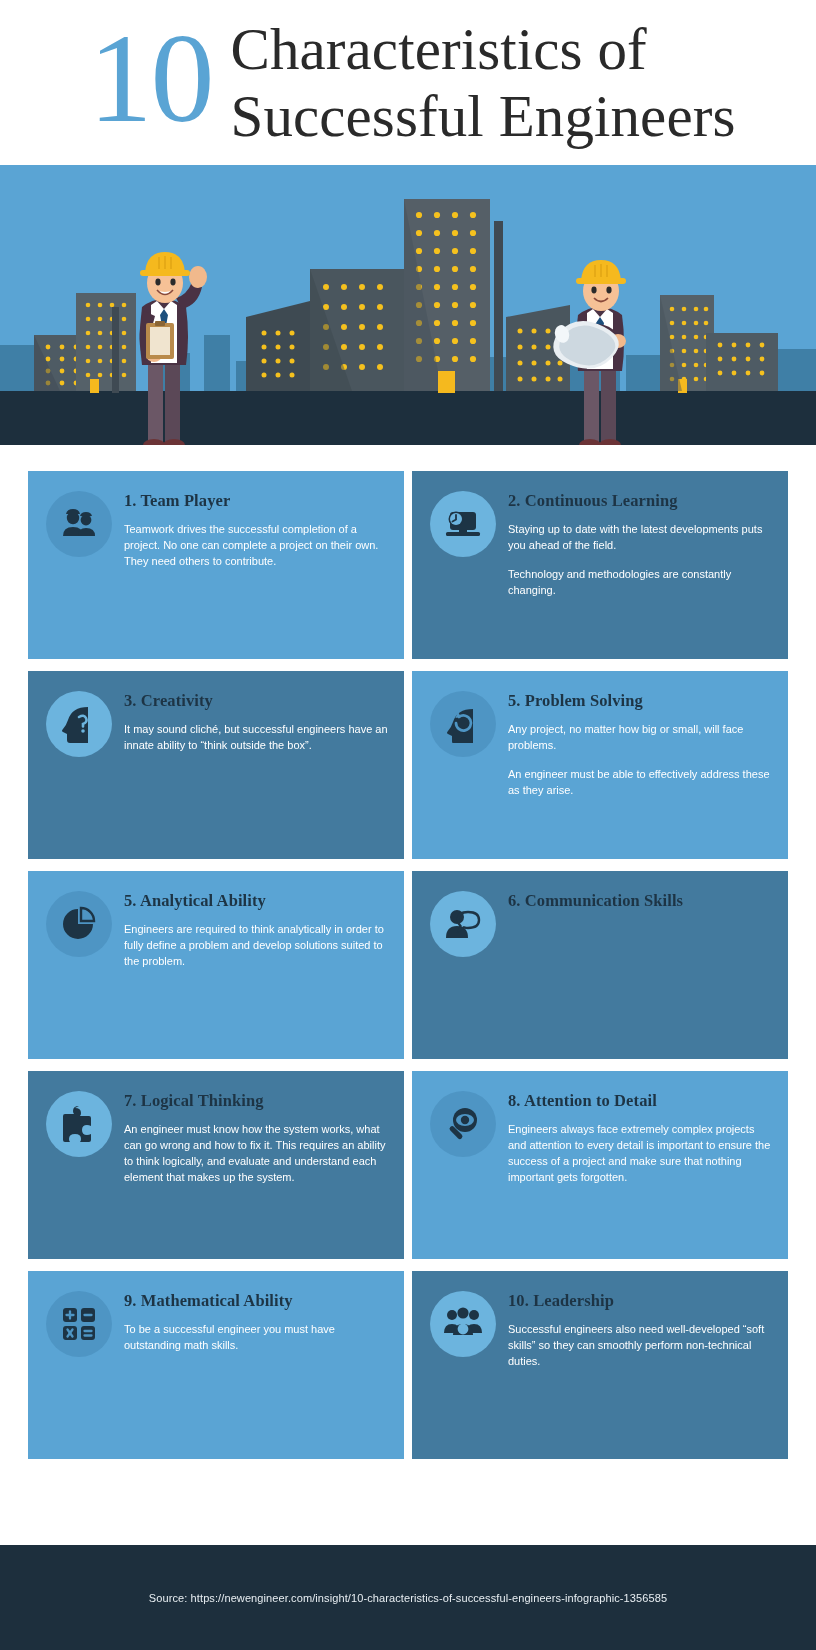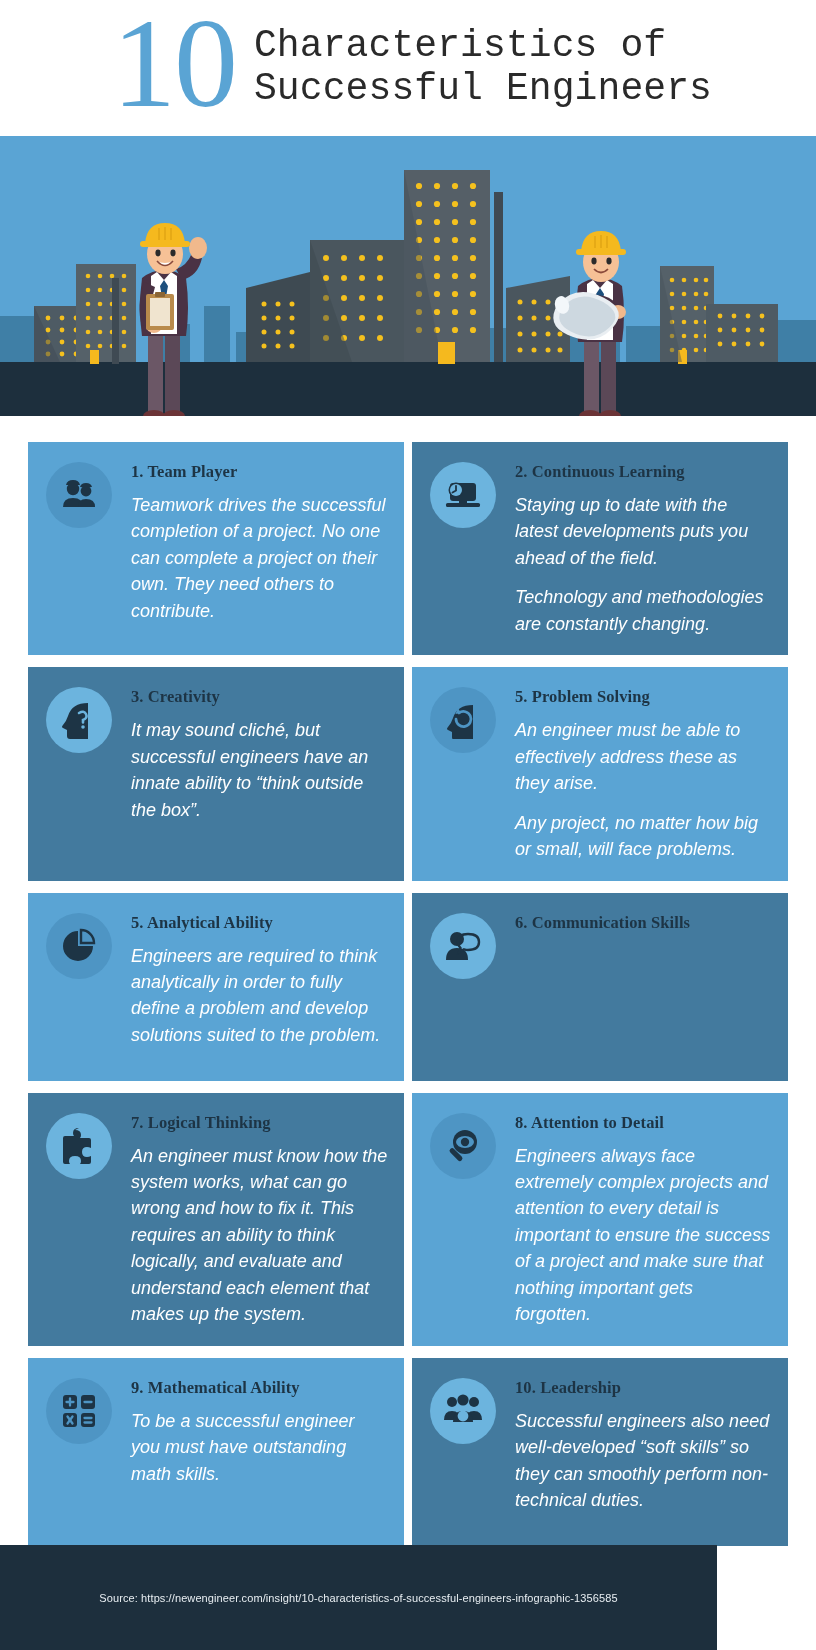--- a/index.html
+++ b/index.html
@@ -7,41 +7,41 @@
     width: 816px;
     height: 1650px;
     background: #ffffff;
     font-family: "Liberation Sans", sans-serif;
     overflow: hidden;
   }
   .page { position: relative; width: 816px; height: 1650px; background: #ffffff; }
 
   
   .header {
-    height: 136px;
+    height: 165px;
     background: #ffffff;
     display: flex;
     align-items: center;
     justify-content: center;
     gap: 18px;
     padding-left: 8px;
   }
   .big-number {
     font-family: "Liberation Serif", serif;
     font-size: 128px;
     line-height: 0.92;
     color: #5aa4d4;
     font-weight: 400;
     letter-spacing: -2px;
     position: relative;
     top: -4px;
   }
   .title-block {
-    font-family: Liberation Mono, monospace;
-    font-size: 38px;
+    font-family: Liberation Serif, serif;
+    font-size: 59px;
     line-height: 1.13;
     color: #2a2a2a;
     font-weight: 400;
     letter-spacing: 0.1px;
   }
 
   
   .hero {
     position: relative;
     width: 816px;
@@ -77,44 +77,43 @@
     display: flex;
     align-items: center;
     justify-content: center;
     margin-right: 12px;
     margin-top: 2px;
   }
   .card.light .icon-wrap { background: #4e95c4; }
   .card.dark  .icon-wrap { background: #6cb4de; }
   .icon-wrap svg { display: block; }
 
-  .card-body { flex: 1 1 auto; padding-top: 2px; margin-left: 7px; }
+  .card-body { flex: 1 1 auto; padding-top: 2px; }
   .card-title {
     font-family: "Liberation Serif", serif;
     font-weight: 700;
     font-size: 16.5px;
     color: #1d3445;
     margin-bottom: 10px;
     letter-spacing: 0.1px;
   }
   .card-text {
     font-family: "Liberation Sans", sans-serif;
-    font-size: 18px;
+    font-size: 11px;
     line-height: 1.47;
     color: #ffffff;
-    font-style: italic;
   }
   .card-text p + p { margin-top: 13px; }
 
   
   .footer {
     position: absolute;
     left: 0;
     bottom: 0;
-    width: 717px;
+    width: 816px;
     height: 105px;
     background: #1d2f3d;
     display: flex;
     align-items: center;
     justify-content: center;
   }
   .footer-text {
     font-family: "Liberation Sans", sans-serif;
     font-size: 11px;
     color: #e8eef2;
@@ -509,22 +508,22 @@
       <div class="icon-wrap">
         <svg width="36" height="38" viewBox="0 0 36 38" fill="#1d3445">
           <path d="M28 4 q-16 0 -20 13 q-2 6 -5 9 q-2 2 0 3 l4 2 v5 q0 3 3 3 h18 z"></path>
           <path d="M11 18 a7.5 7.5 0 1 0 3 -6" stroke="#4e95c4" stroke-width="2.7" fill="none" stroke-linecap="round"></path>
           <path d="M13 7 l3 5 l-5.6 1 z" fill="#4e95c4"></path>
         </svg>
       </div>
       <div class="card-body">
         <div class="card-title">5. Problem Solving</div>
         <div class="card-text">
+          <p>Any project, no matter how big or small, will face problems.</p>
           <p>An engineer must be able to effectively address these as they arise.</p>
-          <p>Any project, no matter how big or small, will face problems.</p>
         </div>
       </div>
     </div>
 
     <div class="card light">
       <div class="icon-wrap">
         <svg width="36" height="36" viewBox="0 0 36 36" fill="#1d3445">
           <path d="M17 3 a15 15 0 1 0 15 15 h-15 z"></path>
           <path d="M20 2 l0 13 l13 0 a13 13 0 0 0 -13 -13 z" fill="none" stroke="#1d3445" stroke-width="2.4"></path>
         </svg>

